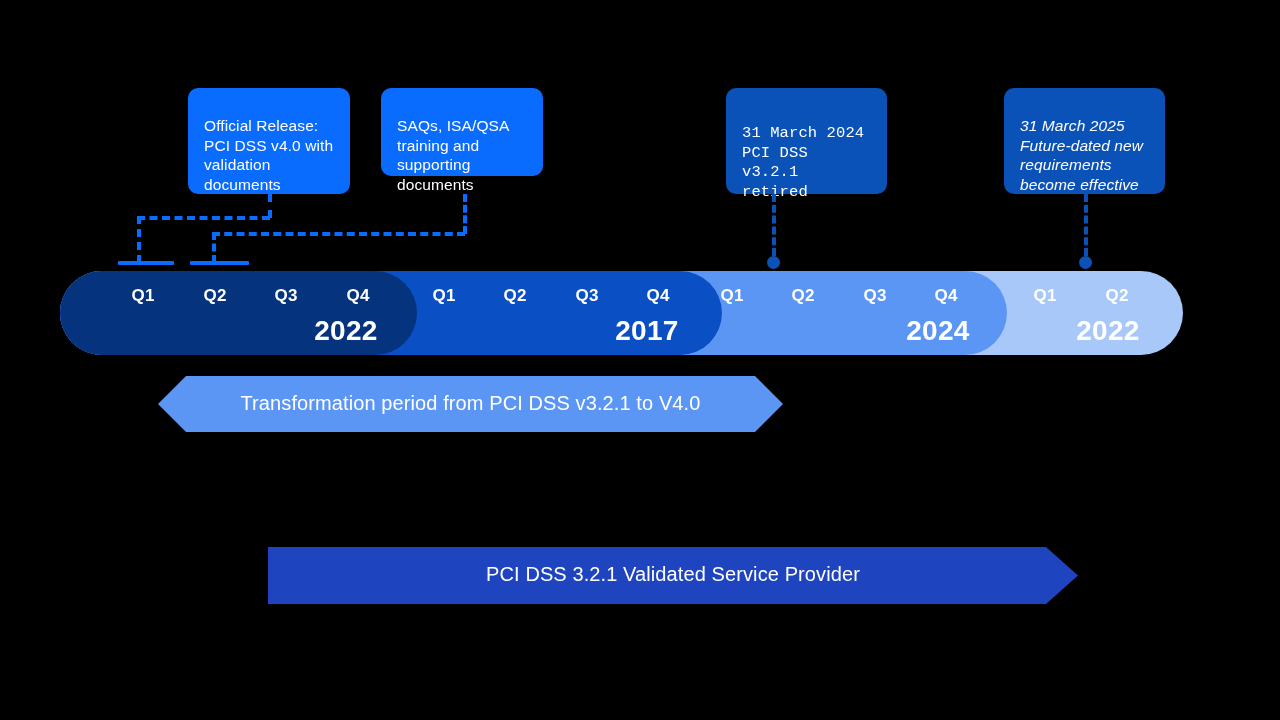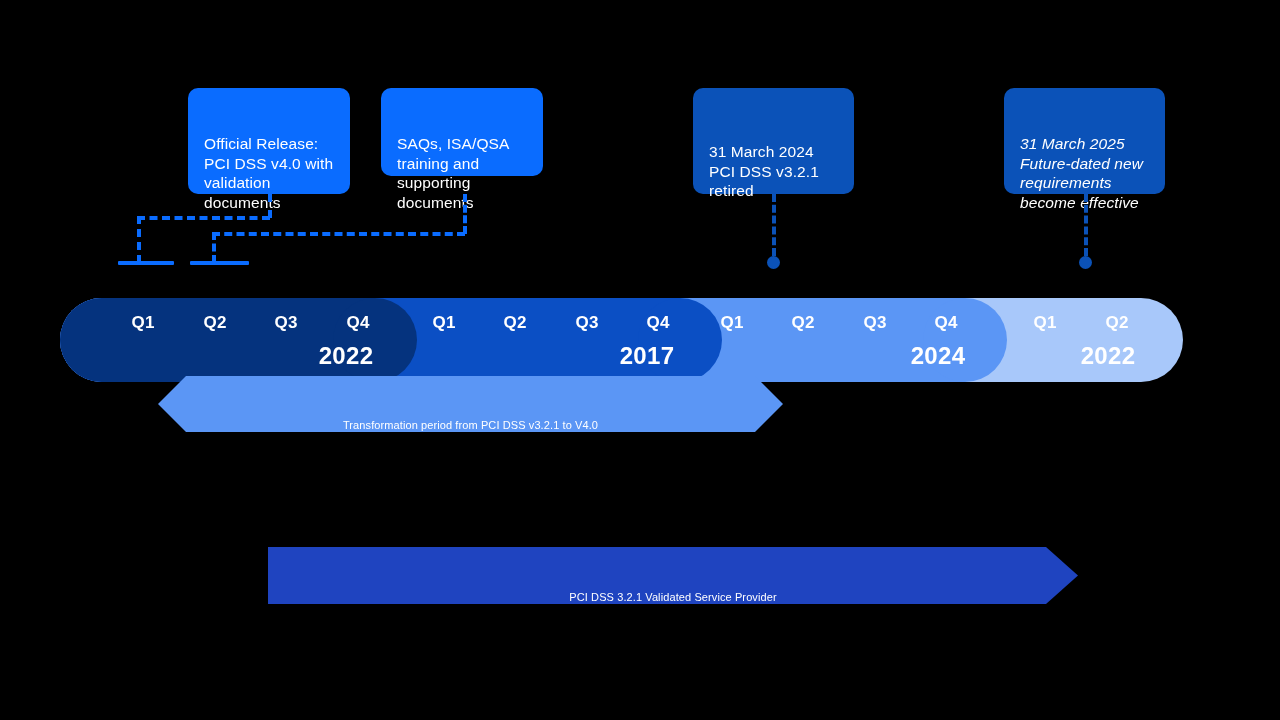--- a/index.html
+++ b/index.html
@@ -21,21 +21,21 @@
     inset: 0;
     width: 1280px;
     height: 720px;
   }
 
   
   .callout {
     position: absolute;
     border-radius: 10px;
     box-sizing: border-box;
-    padding: 26px 16px 12px 16px;
+    padding: 8px 16px 12px 16px;
     font-size: 15.5px;
     line-height: 1.28;
     color: #ffffff;
     white-space: pre-line;
     letter-spacing: 0.1px;
   }
   .callout.bright { background: #0a6cff; }
   .callout.deep   { background: #0b52b8; }
 
   
@@ -70,21 +70,20 @@
 
   
   #timeline {
     position: absolute;
     left: 60px;
     top: 271px;
     width: 1123px;
     height: 84px;
     border-radius: 42px;
     overflow: hidden;
-    margin-top: 27px;
   }
   .seg {
     position: absolute;
     top: 0;
     height: 84px;
   }
   .seg .segcap {
     position: absolute;
     top: 0;
     right: -42px;
@@ -109,34 +108,34 @@
     font-size: 17px;
     font-weight: bold;
     color: #ffffff;
     letter-spacing: 0.2px;
   }
   .yr {
     position: absolute;
     top: 44px;
     width: 110px;
     text-align: center;
-    font-size: 24px;
+    font-size: 28px;
     font-weight: bold;
     color: #ffffff;
     letter-spacing: 0.3px;
   }
 
   
   .band {
     position: absolute;
     display: flex;
-    align-items: flex-end;
+    align-items: center;
     justify-content: center;
     box-sizing: border-box;
-    font-size: 11px;
+    font-size: 20px;
     color: #ffffff;
     letter-spacing: 0.1px;
   }
   .band span { position: relative; top: -1px; }
 </style>
 </head>
 <body>
 
 <div id="stage">
 
@@ -147,21 +146,21 @@
 documents</div>
   </div>
 
   <div class="callout bright" style="left:381px; top:88px; width:162px; height:88px;">
     <div>SAQs, ISA/QSA
 training and
 supporting
 documents</div>
   </div>
 
-  <div class="callout deep" style="left:693px; top:88px; width:161px; height:106px;">
+  <div class="callout deep" style="left:726px; top:88px; width:161px; height:106px;font-family:Liberation Mono, monospace;">
     <div style="padding-top:8px;">31 March 2024
 PCI DSS v3.2.1
 retired</div>
   </div>
 
   <div class="callout deep" style="left:1004px; top:88px; width:161px; height:106px;font-style:italic;">
     <div>31 March 2025
 Future-dated new
 requirements
 become effective</div>

